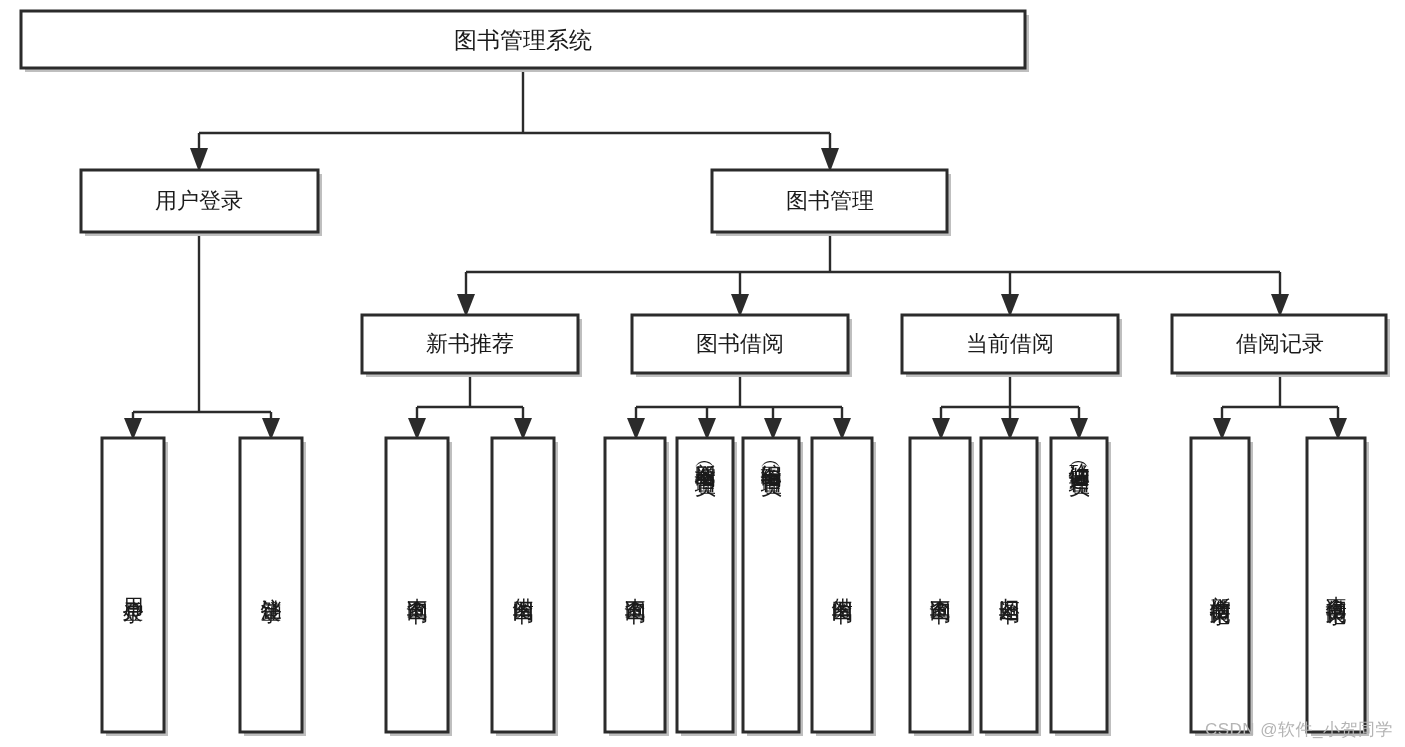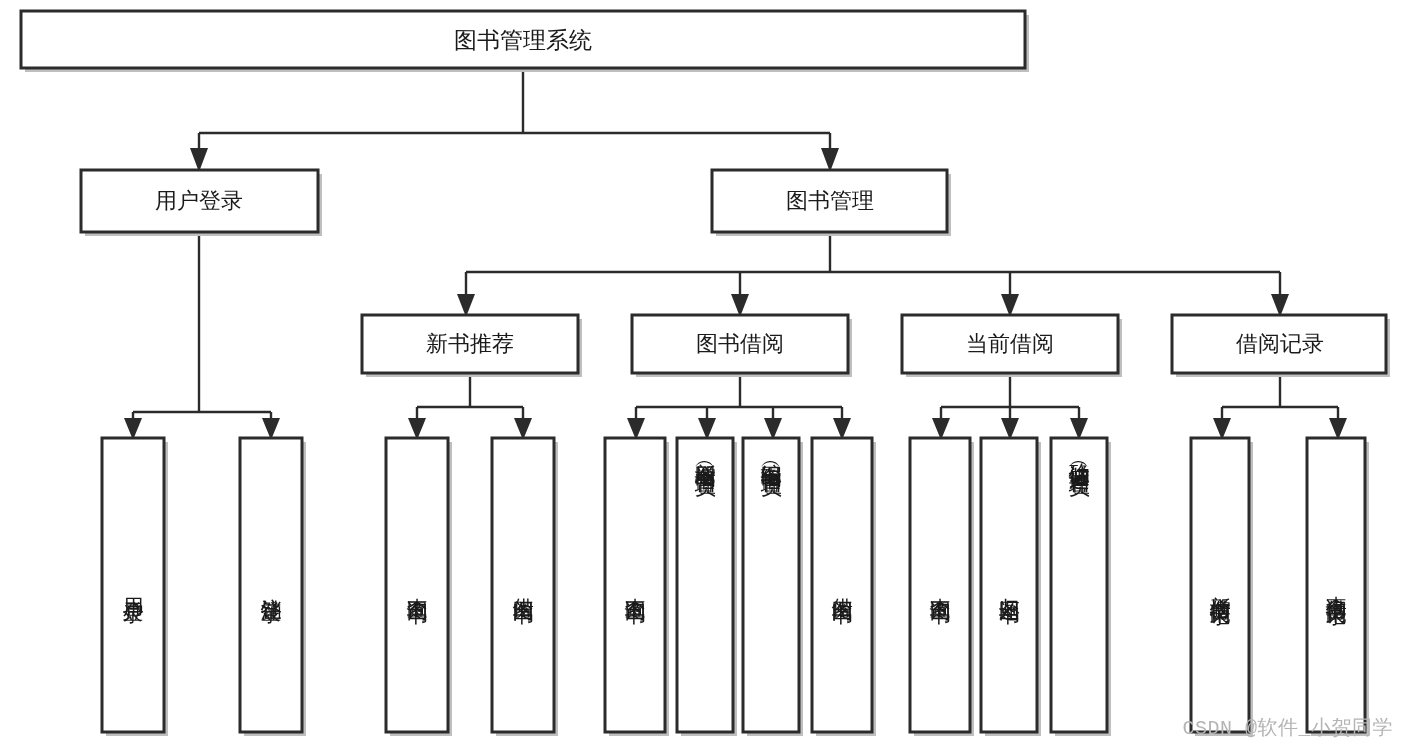--- a/index.html
+++ b/index.html
@@ -34,23 +34,23 @@
     font-family:"DejaVu Sans","Liberation Sans",sans-serif;
     font-size:21px;
     line-height:1.08;
     letter-spacing:2px;
     color:#1a1a1a;
     white-space:nowrap;
   }
   .watermark{
     position:absolute;
     right:12px;bottom:6px;
-    font-size:20px;
+    font-size:17px;
     color:#b4b4b4;
-    font-family:Liberation Mono, monospace;
+    font-family:Liberation Sans, sans-serif;
     letter-spacing:0.5px;
     user-select:none;
   }
 </style>
 </head>
 <body>
 
 <svg id="diagram" viewBox="0 0 1405 747">
 
   <g>

